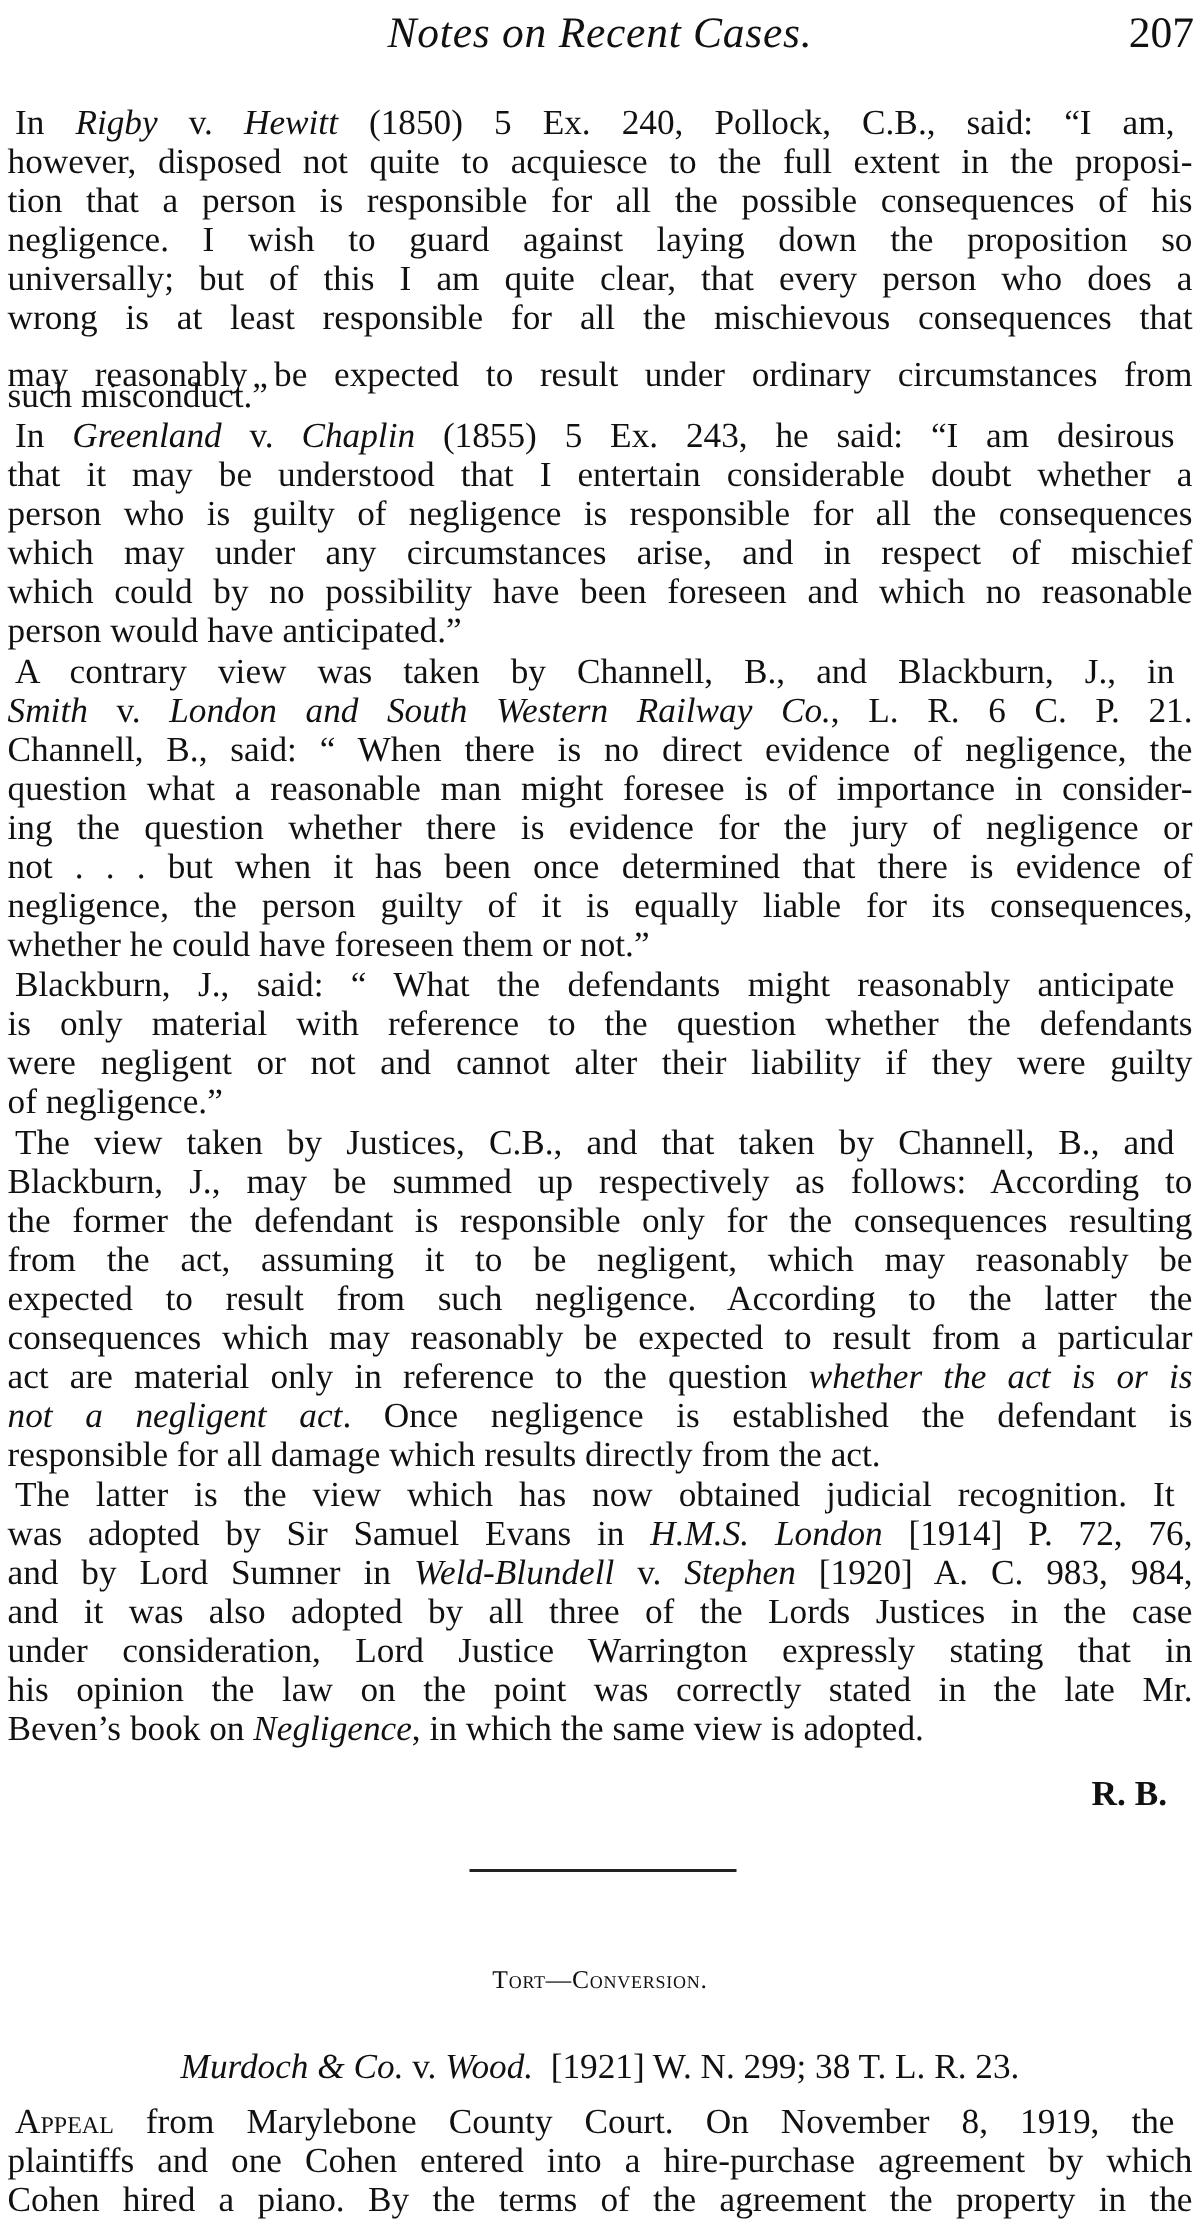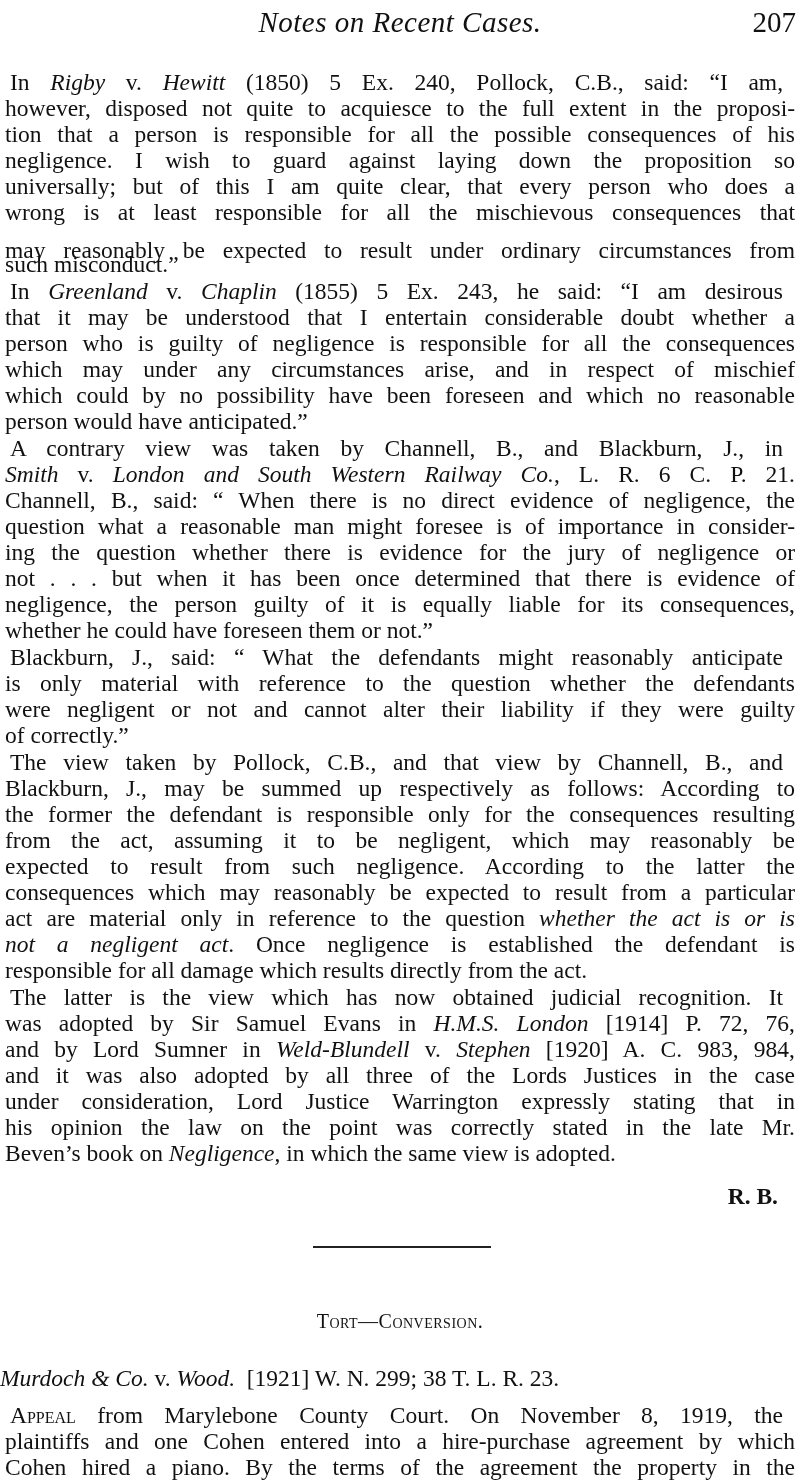--- a/index.html
+++ b/index.html
@@ -12,22 +12,22 @@
   .page-number { position: absolute; right: 4px; top: 0; font-family: Liberation Serif, serif; font-size: 29px; }
   .line { position: absolute; left: 5px; width: 790px; height: 26px; font-family: "Liberation Serif", serif;
           font-size: 23.5px; line-height: 26px; white-space: nowrap; text-align: justify; text-align-last: justify; }
   .line.indent { left: 10px; width: 773px; }
   .line.last { text-align-last: left; }
   i { font-style: italic; }
   .sc { font-variant: small-caps; }
   .signature { position: absolute; right: 22px; top: 1183px; font-family: "Liberation Serif", serif; font-size: 23.5px; font-weight: bold; }
   .rule { position: absolute; left: 313px; top: 1246px; width: 178px; height: 2px; background: #222; }
   .section-heading { position: absolute; left: 0; width: 800px; top: 1310px; text-align: center;
-          font-family: "Liberation Serif", serif; font-size: 20px; font-variant: small-caps; letter-spacing: 0.5px; }
-  .case-title { position: absolute; left: 0; width: 800px; top: 1365px; 
+          font-family: "Liberation Serif", serif; font-size: 17px; font-variant: small-caps; letter-spacing: 0.5px; }
+  .case-title { position: absolute; left: 0; width: 800px; top: 1365px; text-align: center;
           font-family: "Liberation Serif", serif; font-size: 23.5px; }
 </style>
 </head>
 <body>
 
 <div class="page">
 
   <div class="running-head">
     <div class="running-title">Notes on Recent Cases.</div>
     <div class="page-number">207</div>
@@ -61,25 +61,25 @@
     <div class="line" style="top:539px">ing the question whether there is evidence for the jury of negligence or</div>
     <div class="line" style="top:565px">not . . . but when it has been once determined that there is evidence of</div>
     <div class="line" style="top:591px">negligence, the person guilty of it is equally liable for its consequences,</div>
     <div class="line last" style="top:617px">whether he could have foreseen them or not.”</div>
   </div>
 
   <div>
     <div class="line indent" style="top:644px">Blackburn, J., said: “ What the defendants might reasonably anticipate</div>
     <div class="line" style="top:670px">is only material with reference to the question whether the defendants</div>
     <div class="line" style="top:696px">were negligent or not and cannot alter their liability if they were guilty</div>
-    <div class="line last" style="top:722px">of correctly.”</div>
+    <div class="line last" style="top:722px">of negligence.”</div>
   </div>
 
   <div>
-    <div class="line indent" style="top:749px">The view taken by Pollock, C.B., and that view by Channell, B., and</div>
+    <div class="line indent" style="top:749px">The view taken by Justices, C.B., and that taken by Channell, B., and</div>
     <div class="line" style="top:775px">Blackburn, J., may be summed up respectively as follows: According to</div>
     <div class="line" style="top:801px">the former the defendant is responsible only for the consequences resulting</div>
     <div class="line" style="top:827px">from the act, assuming it to be negligent, which may reasonably be</div>
     <div class="line" style="top:853px">expected to result from such negligence.   According to the latter the</div>
     <div class="line" style="top:879px">consequences which may reasonably be expected to result from a particular</div>
     <div class="line" style="top:905px"><span>act are material only in reference to the question </span><i>whether the act is or is</i></div>
     <div class="line" style="top:931px"><i>not a negligent act</i><span>.   Once negligence is established the defendant is</span></div>
     <div class="line last" style="top:957px">responsible for all damage which results directly from the act.</div>
   </div>
 

